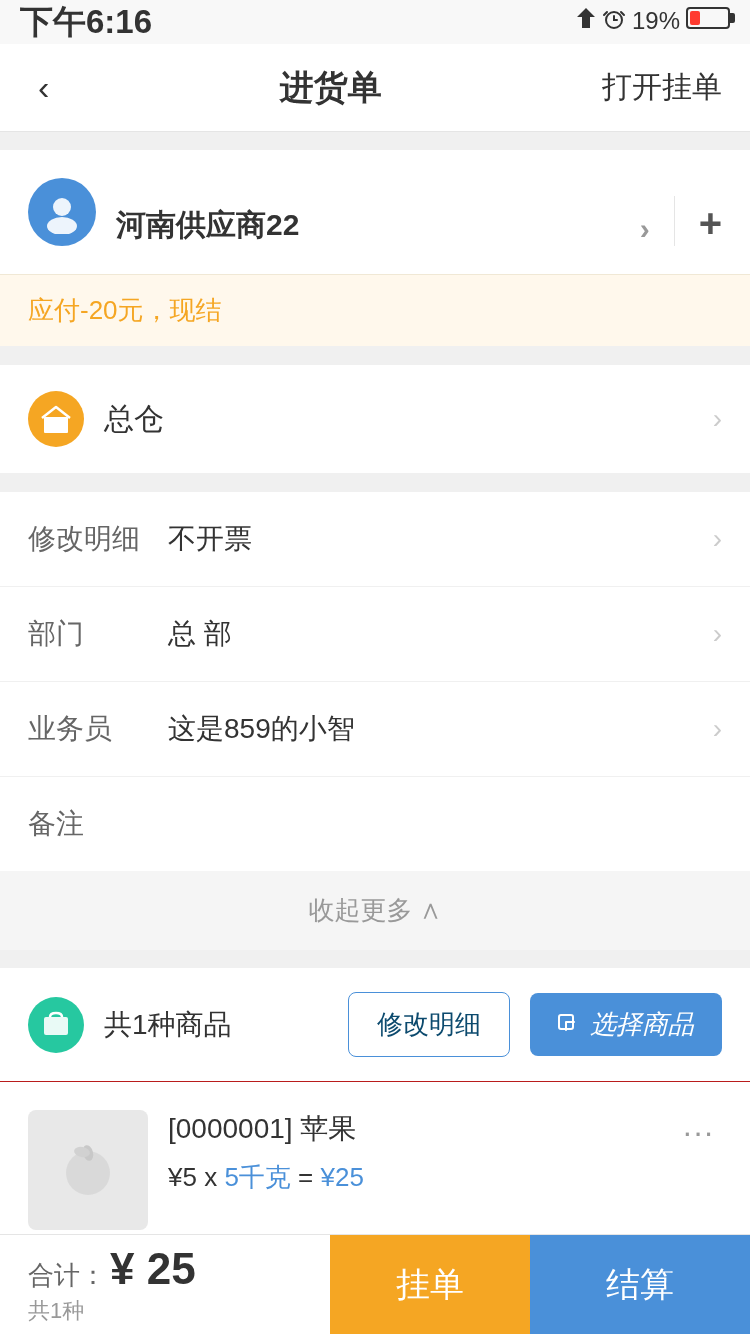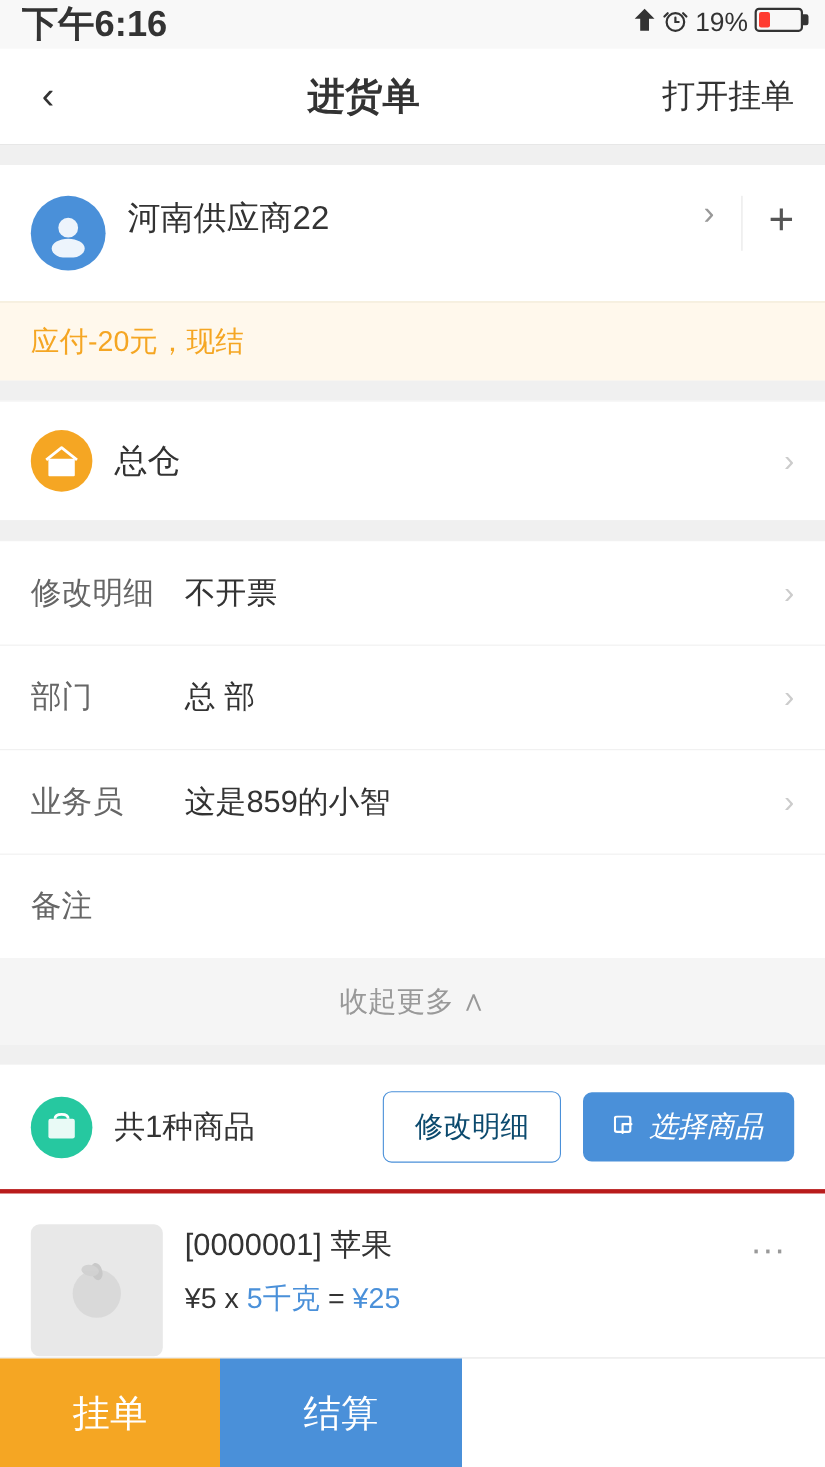--- a/index.html
+++ b/index.html
@@ -94,24 +94,25 @@
 
     
     .card {
       background: #fff;
       margin-bottom: 0;
     }
 
     
     .supplier-row {
       display: flex;
-      align-items: flex-start;
+      align-items: flex-end;
       padding: 28px 28px;
       background: #fff;
       border-bottom: none;
+      font-weight: bold;
     }
     .supplier-avatar {
       width: 68px;
       height: 68px;
       border-radius: 50%;
       background: #4a90d9;
       display: flex;
       align-items: center;
       justify-content: center;
       margin-right: 20px;
@@ -259,21 +260,21 @@
       gap: 8px;
       font-style: italic;
     }
 
     
     .product-item {
       background: #fff;
       display: flex;
       align-items: flex-start;
       padding: 28px 28px;
-      border-top: 4px solid #b91c1c;
+      border-top: 1px solid #b91c1c;
       gap: 20px;
     }
     .product-thumb {
       width: 120px;
       height: 120px;
       background: #e8e8e8;
       border-radius: 8px;
       display: flex;
       align-items: center;
       justify-content: center;
@@ -504,19 +505,26 @@
       </div>
       <span class="product-menu">···</span>
     </div>
   </div>
 
   <div style="height:20px; background:#f0f0f0;"></div>
 
 </div>
 
 <div class="footer-bar">
+  <div class="footer-total">
+    <div style="display:flex; align-items:baseline; gap:4px;">
+      <span class="footer-total-label">合计：</span>
+      <span class="footer-total-amount">¥ 25</span>
+    </div>
+    <div class="footer-total-count">共1种</div>
+  </div>
   <div class="footer-btn-hang">
     <span>挂单</span>
   </div>
   <div class="footer-btn-checkout">
     <span>结算</span>
   </div>
 </div>
 
 </body></html>

